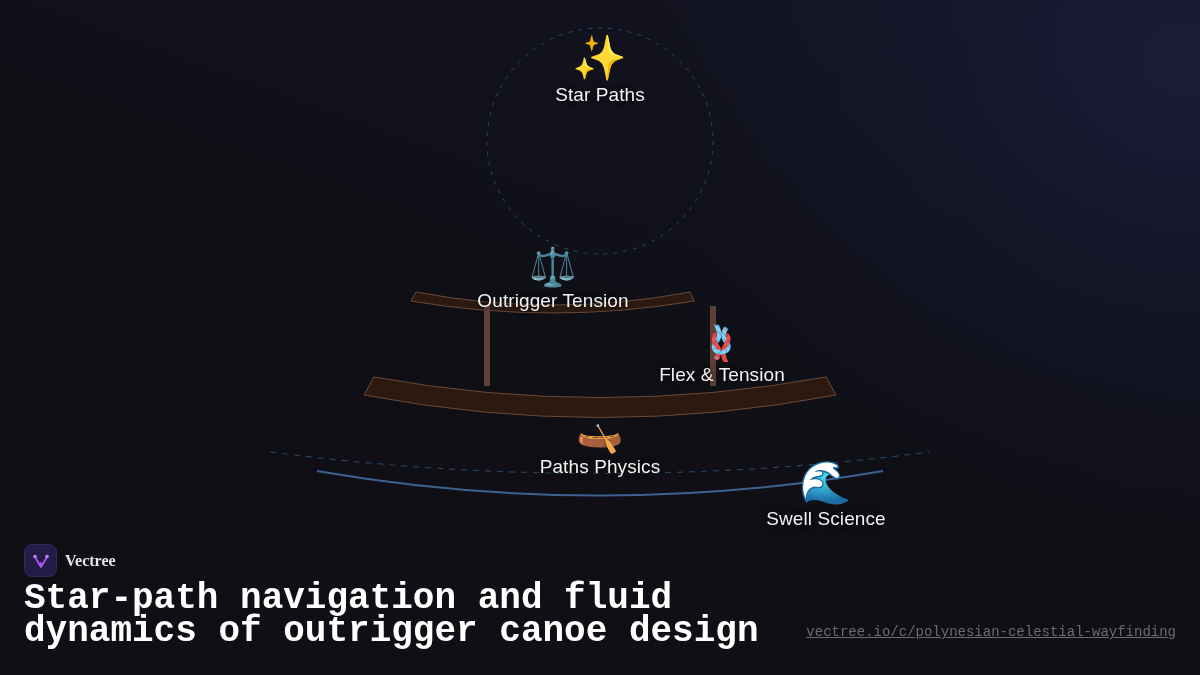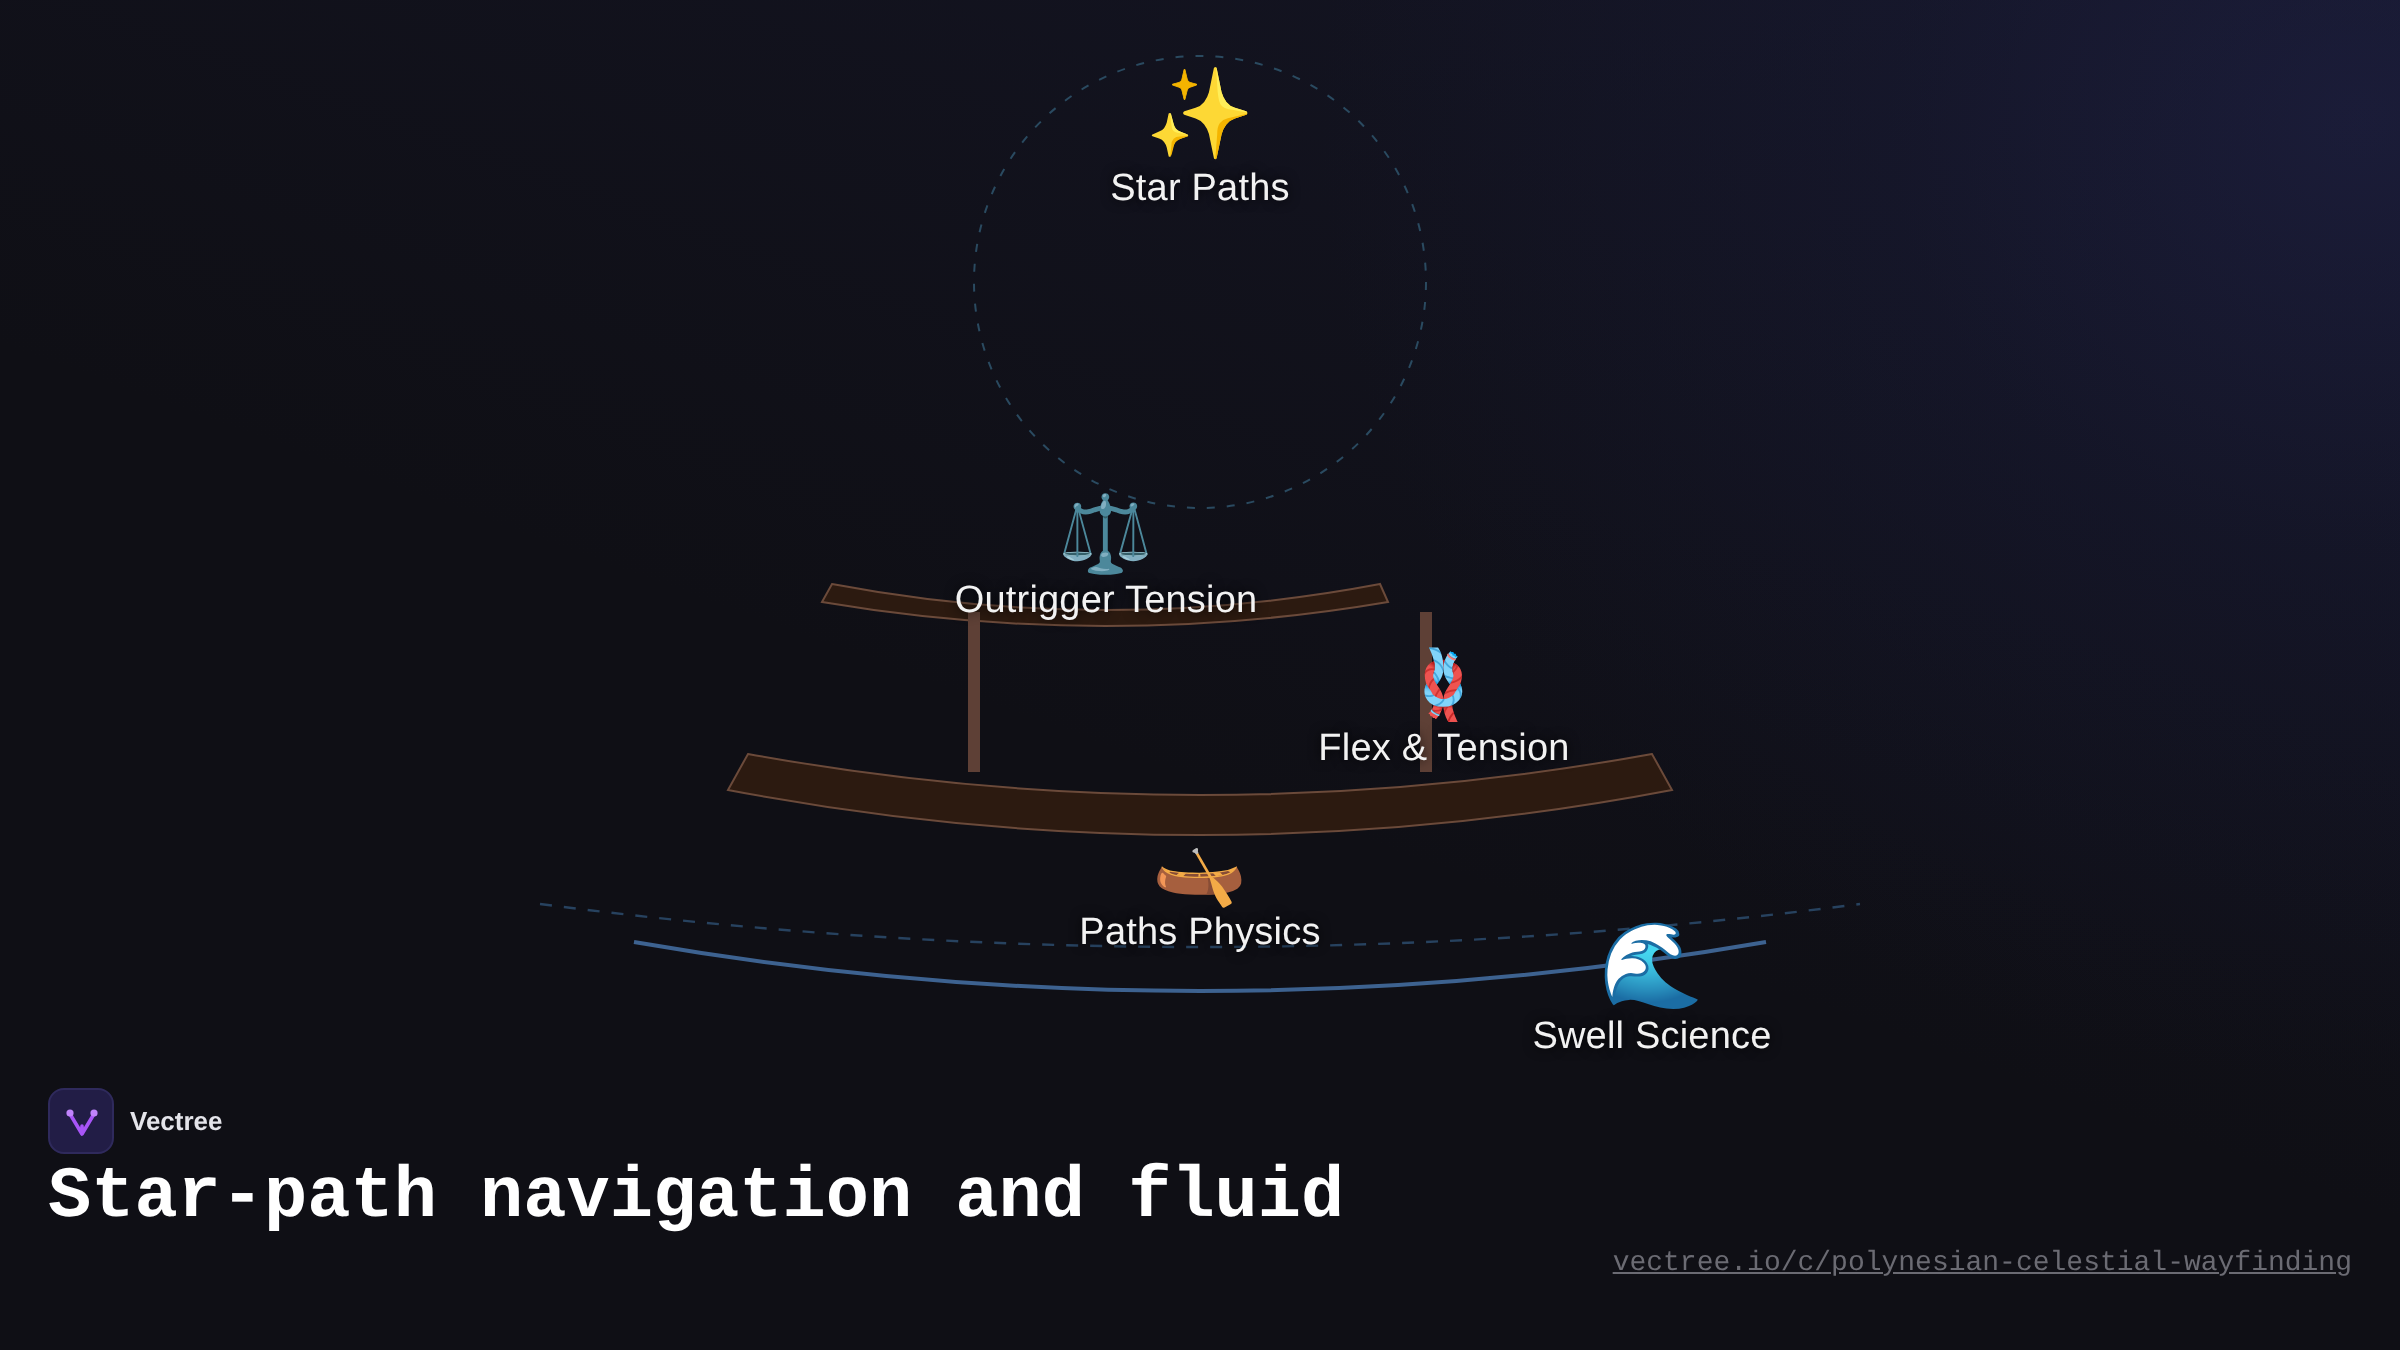--- a/index.html
+++ b/index.html
@@ -68,23 +68,23 @@
       height: 33px;
       border-radius: 8px;
       background: #221d46;
       border: 1px solid #2f2a5c;
       box-sizing: border-box;
       display: flex;
       align-items: center;
       justify-content: center;
     }
     .brand-name {
-      font-family: Liberation Sans, sans-serif;
+      font-family: Liberation Serif, serif;
       font-weight: bold;
-      font-size: 13px;
+      font-size: 16px;
       color: #e4e4ea;
     }
     .headline {
       position: absolute;
       left: 24px;
       top: 582px;
       font-family: "Liberation Mono", monospace;
       font-weight: bold;
       font-size: 36px;
       line-height: 33px;
@@ -155,15 +155,16 @@
       <path d="M4 6 L10 16 L16 6 M10 16 L10 12" fill="none" stroke="#a855f7" stroke-width="1.8" stroke-linecap="round" stroke-linejoin="round"></path>
       <circle cx="4" cy="5.5" r="1.8" fill="#c084fc"></circle>
       <circle cx="16" cy="5.5" r="1.8" fill="#c084fc"></circle>
     </svg>
   </div>
   <span class="brand-name">Vectree</span>
 </div>
 
 <h1 class="headline">
   <span>Star-path navigation and fluid</span>
+  <span>dynamics of outrigger canoe design</span>
 </h1>
 
 <div class="url">vectree.io/c/polynesian-celestial-wayfinding</div>
 
 </body></html>

